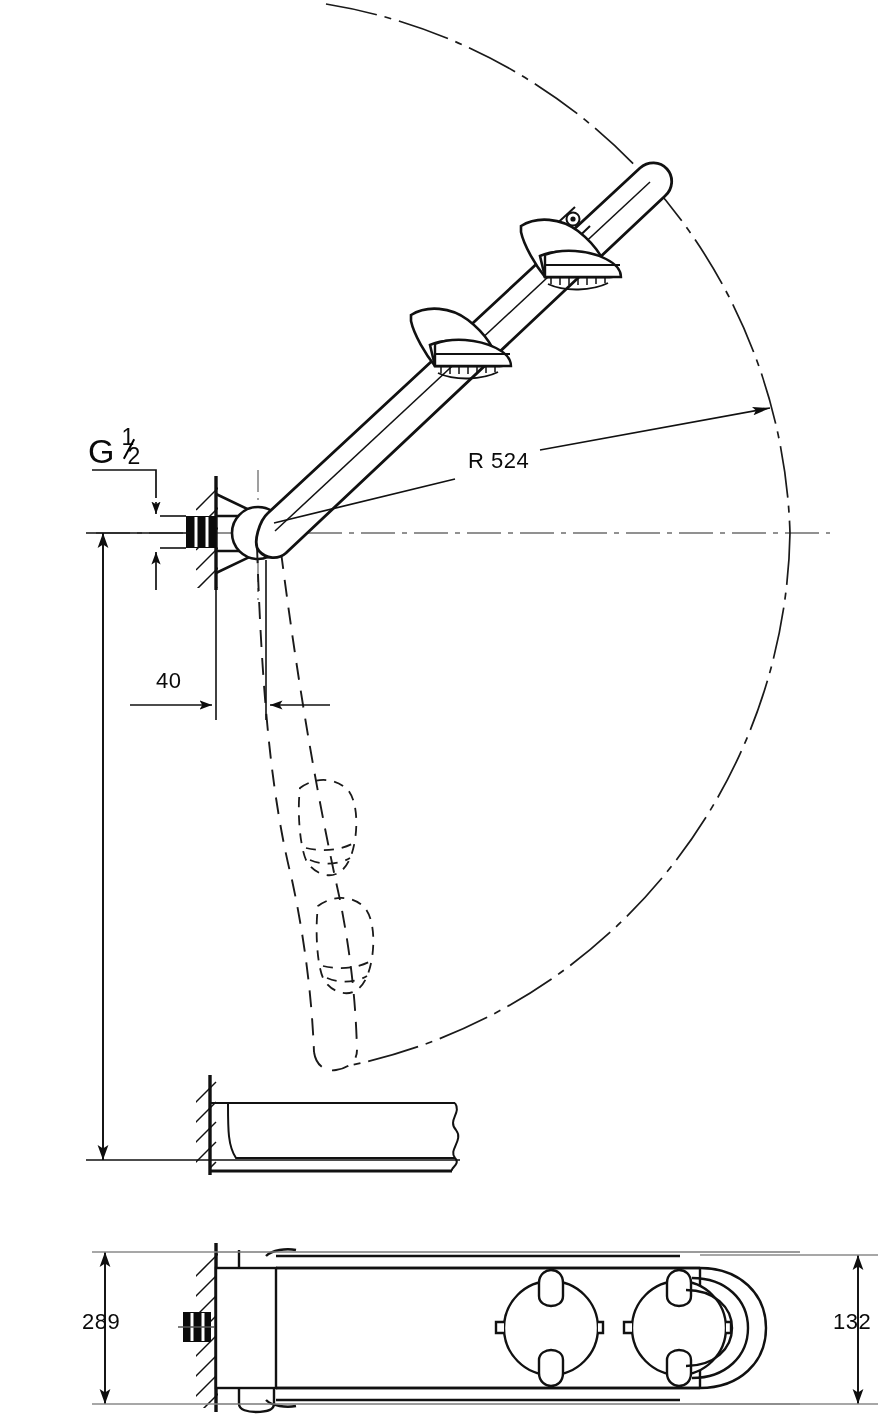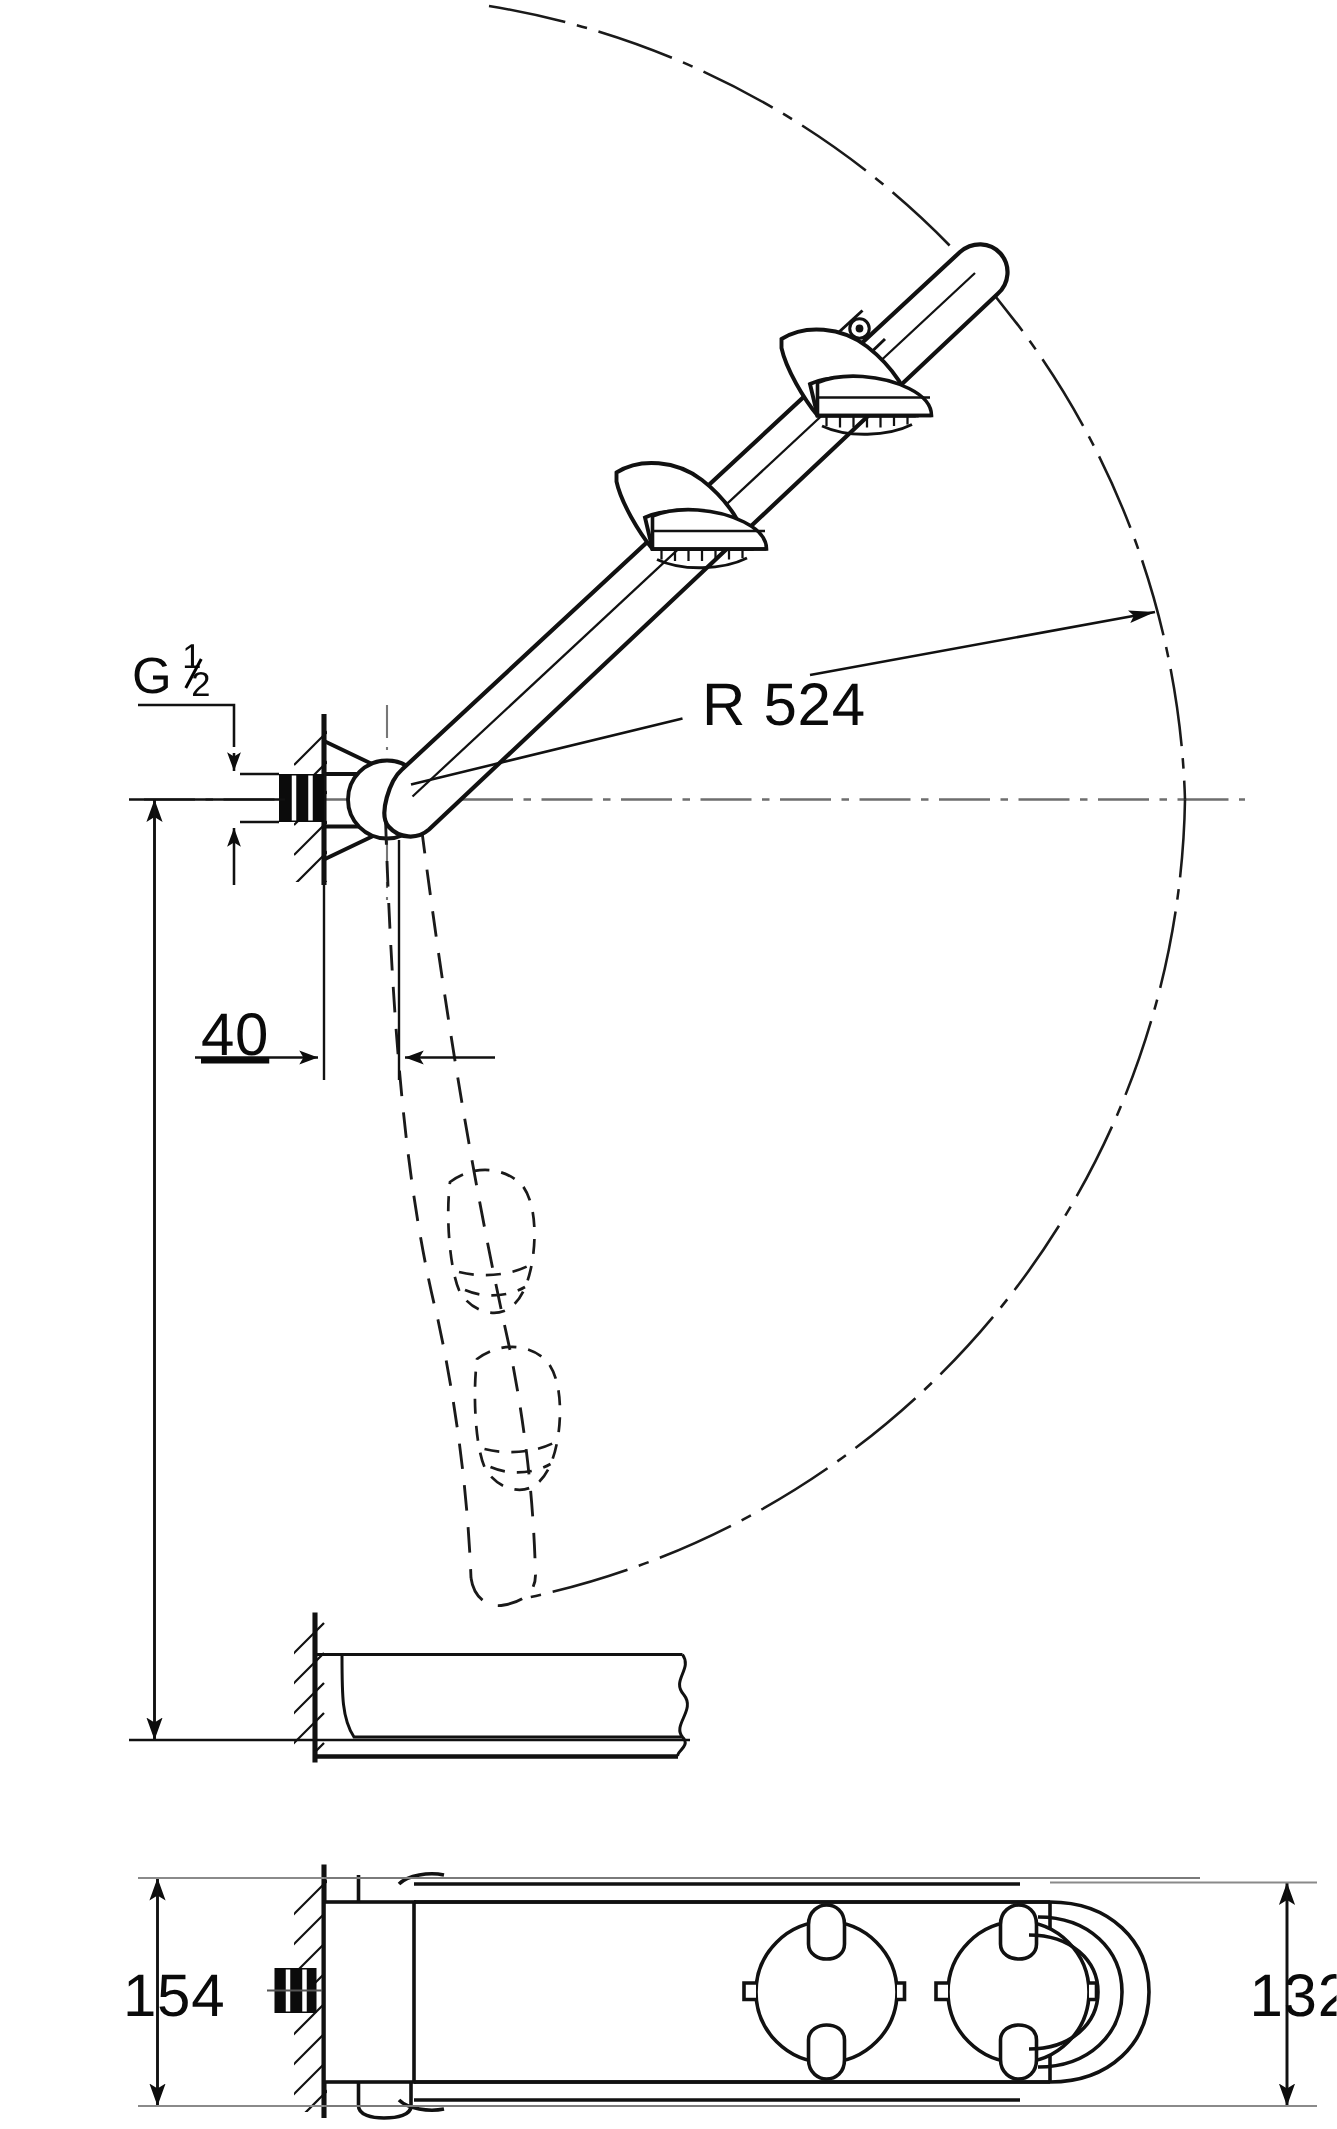--- a/index.html
+++ b/index.html
@@ -13,21 +13,21 @@
   #stage{position:relative;width:891px;height:1419px;background:#fff;}
   svg#drawing{position:absolute;top:0;left:0;width:891px;height:1419px;display:block;}
   .lbl{
     position:absolute;
     font-family:"Liberation Sans", sans-serif;
     color:#0a0a0a;
     white-space:nowrap;
     line-height:1;
     -webkit-font-smoothing:antialiased;
   }
-  .lbl-main{font-size:40px;letter-spacing:0.5px;}
+  .lbl-main{font-size:22px;letter-spacing:0.5px;}
   .lbl-g{font-size:34px;}
   .frac{display:inline-block;position:relative;width:30px;height:34px;vertical-align:top;}
   .frac .num{position:absolute;left:7px;top:-8px;font-size:23px;}
   .frac .den{position:absolute;left:13px;top:11px;font-size:23px;}
   .frac .bar{position:absolute;left:4px;top:14px;width:22px;height:0;
              border-top:2px solid #000;transform:rotate(-62deg);transform-origin:center;}
 </style>
 </head>
 <body>
 
@@ -298,20 +298,20 @@
     </g>
 
   </svg>
 
   <div class="lbl lbl-g" style="left:88px; top:434px;">
     <span>G</span><span class="frac"><span class="num">1</span><span class="bar"></span><span class="den">2</span></span>
   </div>
 
   <div class="lbl lbl-main" style="left:468px; top:450px;">R 524</div>
 
-  <div class="lbl lbl-main" style="left:134px; top:670px;text-decoration:underline;">40</div>
-
-
-  <div class="lbl lbl-main" style="left:82px; top:1311px;">154</div>
+  <div class="lbl lbl-main" style="left:156px; top:670px;">40</div>
+
+
+  <div class="lbl lbl-main" style="left:82px; top:1311px;">289</div>
 
   <div class="lbl lbl-main" style="left:833px; top:1311px;text-align:right;">132</div>
 
 </div>
 
 </body></html>

